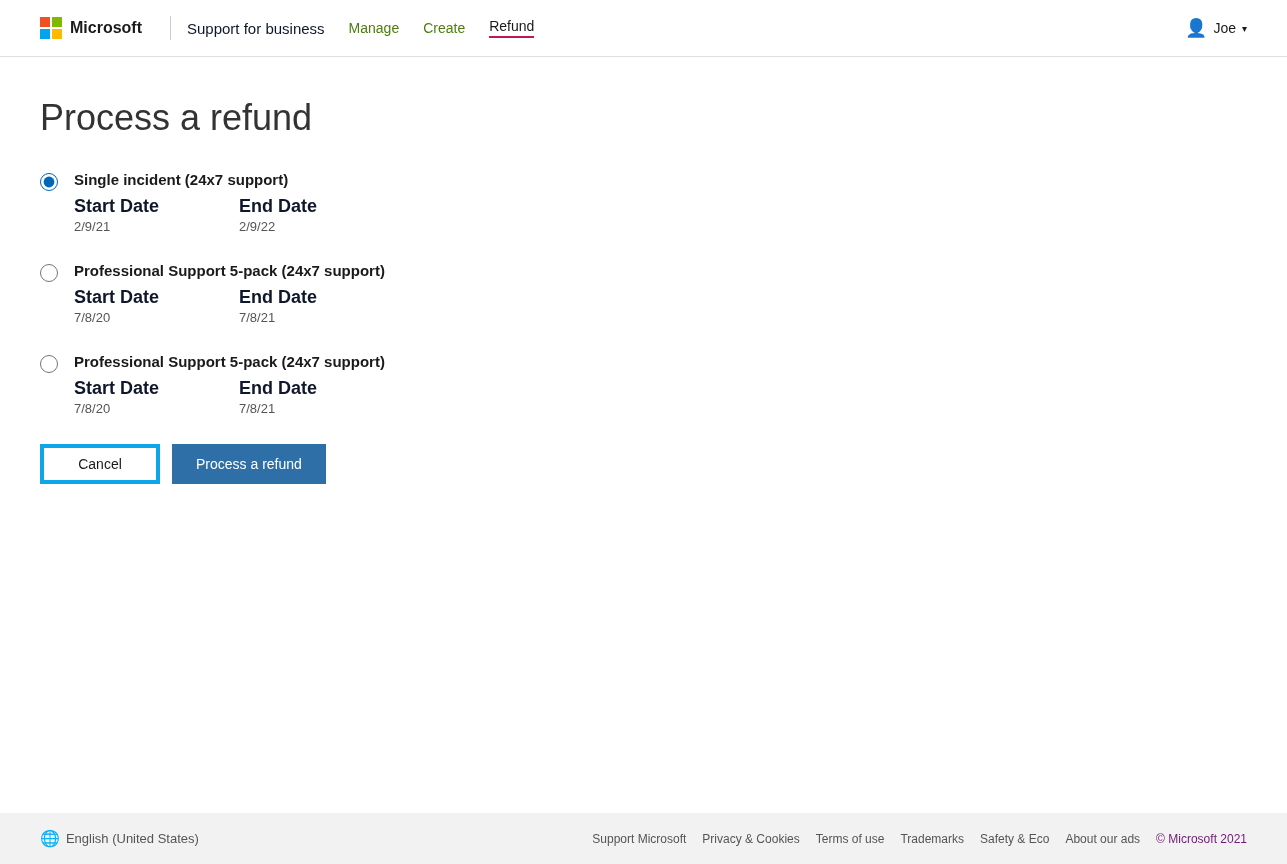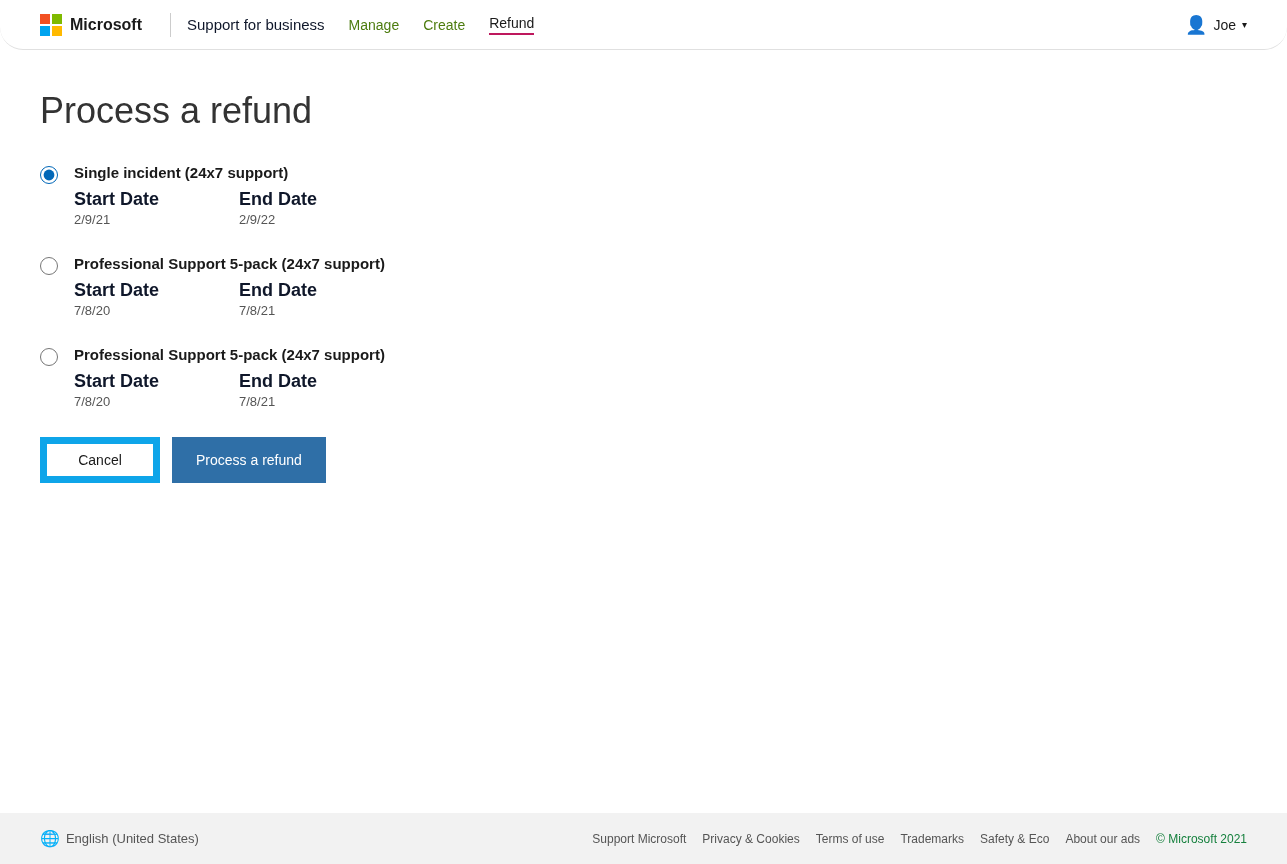--- a/index.html
+++ b/index.html
@@ -1,19 +1,19 @@
 <!DOCTYPE html>
 <html><head>
   <meta charset="utf-8">
   <style>
     * { margin: 0; padding: 0; box-sizing: border-box; }
     body { font-family: 'Segoe UI', Arial, sans-serif; background: #fff; color: #1a1a1a; min-height: 864px; display: flex; flex-direction: column; }
     
     
-    .header { display: flex; align-items: center; padding: 0 40px; height: 50px; border-bottom: 1px solid #e0e0e0; border-radius: 23px; }
+    .header { display: flex; align-items: center; padding: 0 40px; height: 57px; border-bottom: 1px solid #e0e0e0; }
     .ms-logo { display: flex; align-items: center; gap: 8px; margin-right: 12px; }
     .ms-logo-grid { display: grid; grid-template-columns: 1fr 1fr; grid-template-rows: 1fr 1fr; gap: 2px; width: 22px; height: 22px; }
     .ms-logo-grid .sq1 { background: #F25022; }
     .ms-logo-grid .sq2 { background: #7FBA00; }
     .ms-logo-grid .sq3 { background: #00A4EF; }
     .ms-logo-grid .sq4 { background: #FFB900; }
     .ms-logo-text { font-size: 16px; font-weight: 600; color: #1a1a1a; }
     .header-divider { width: 1px; height: 24px; background: #ccc; margin: 0 16px; }
     .header-brand { font-size: 15px; font-weight: 400; color: #0f172a; margin-right: 24px; }
     .header-nav { display: flex; align-items: center; gap: 24px; flex: 1; }
@@ -35,30 +35,30 @@
     .radio-input { width: 18px; height: 18px; cursor: pointer; accent-color: #0067b8; }
     .plan-details { display: flex; flex-direction: column; }
     .plan-name { font-size: 15px; font-weight: 600; color: #1a1a1a; margin-bottom: 8px; }
     .plan-dates { display: flex; gap: 80px; }
     .date-group { display: flex; flex-direction: column; gap: 2px; }
     .date-label { font-size: 18px; font-weight: 700; color: #0f172a; }
     .date-value { font-size: 13px; color: #555; }
 
     
     .button-row { display: flex; gap: 12px; margin-top: 8px; }
-    .btn-cancel { padding: 8px 24px; background: #fff; border: 7px solid #0ea5e9; font-size: 14px; color: #1a1a1a; cursor: pointer; min-width: 120px; }
+    .btn-cancel { padding: 8px 24px; background: #fff; border: 4px solid #0ea5e9; font-size: 14px; color: #1a1a1a; cursor: pointer; min-width: 120px; }
     .btn-process { padding: 8px 24px; background: #2f6fa7; border: none; color: #fff; font-size: 14px; cursor: pointer; min-width: 150px; }
 
     
     .footer { background: #f2f2f2; padding: 16px 40px; display: flex; align-items: center; gap: 16px; }
     .footer-lang { display: flex; align-items: center; gap: 6px; font-size: 13px; color: #555; }
     .globe-icon { font-size: 16px; }
     .footer-links { margin-left: auto; display: flex; align-items: center; gap: 16px; }
     .footer-link { font-size: 12px; color: #555; text-decoration: none; cursor: pointer; }
-    .footer-copyright { font-size: 12px; color: #15803d; }
+    .footer-copyright { font-size: 12px; color: #701a75; }
   </style>
 </head>
 <body>
 
 <header class="header">
   <div class="ms-logo">
     <div class="ms-logo-grid">
       <div class="sq1"></div>
       <div class="sq2"></div>
       <div class="sq3"></div>

